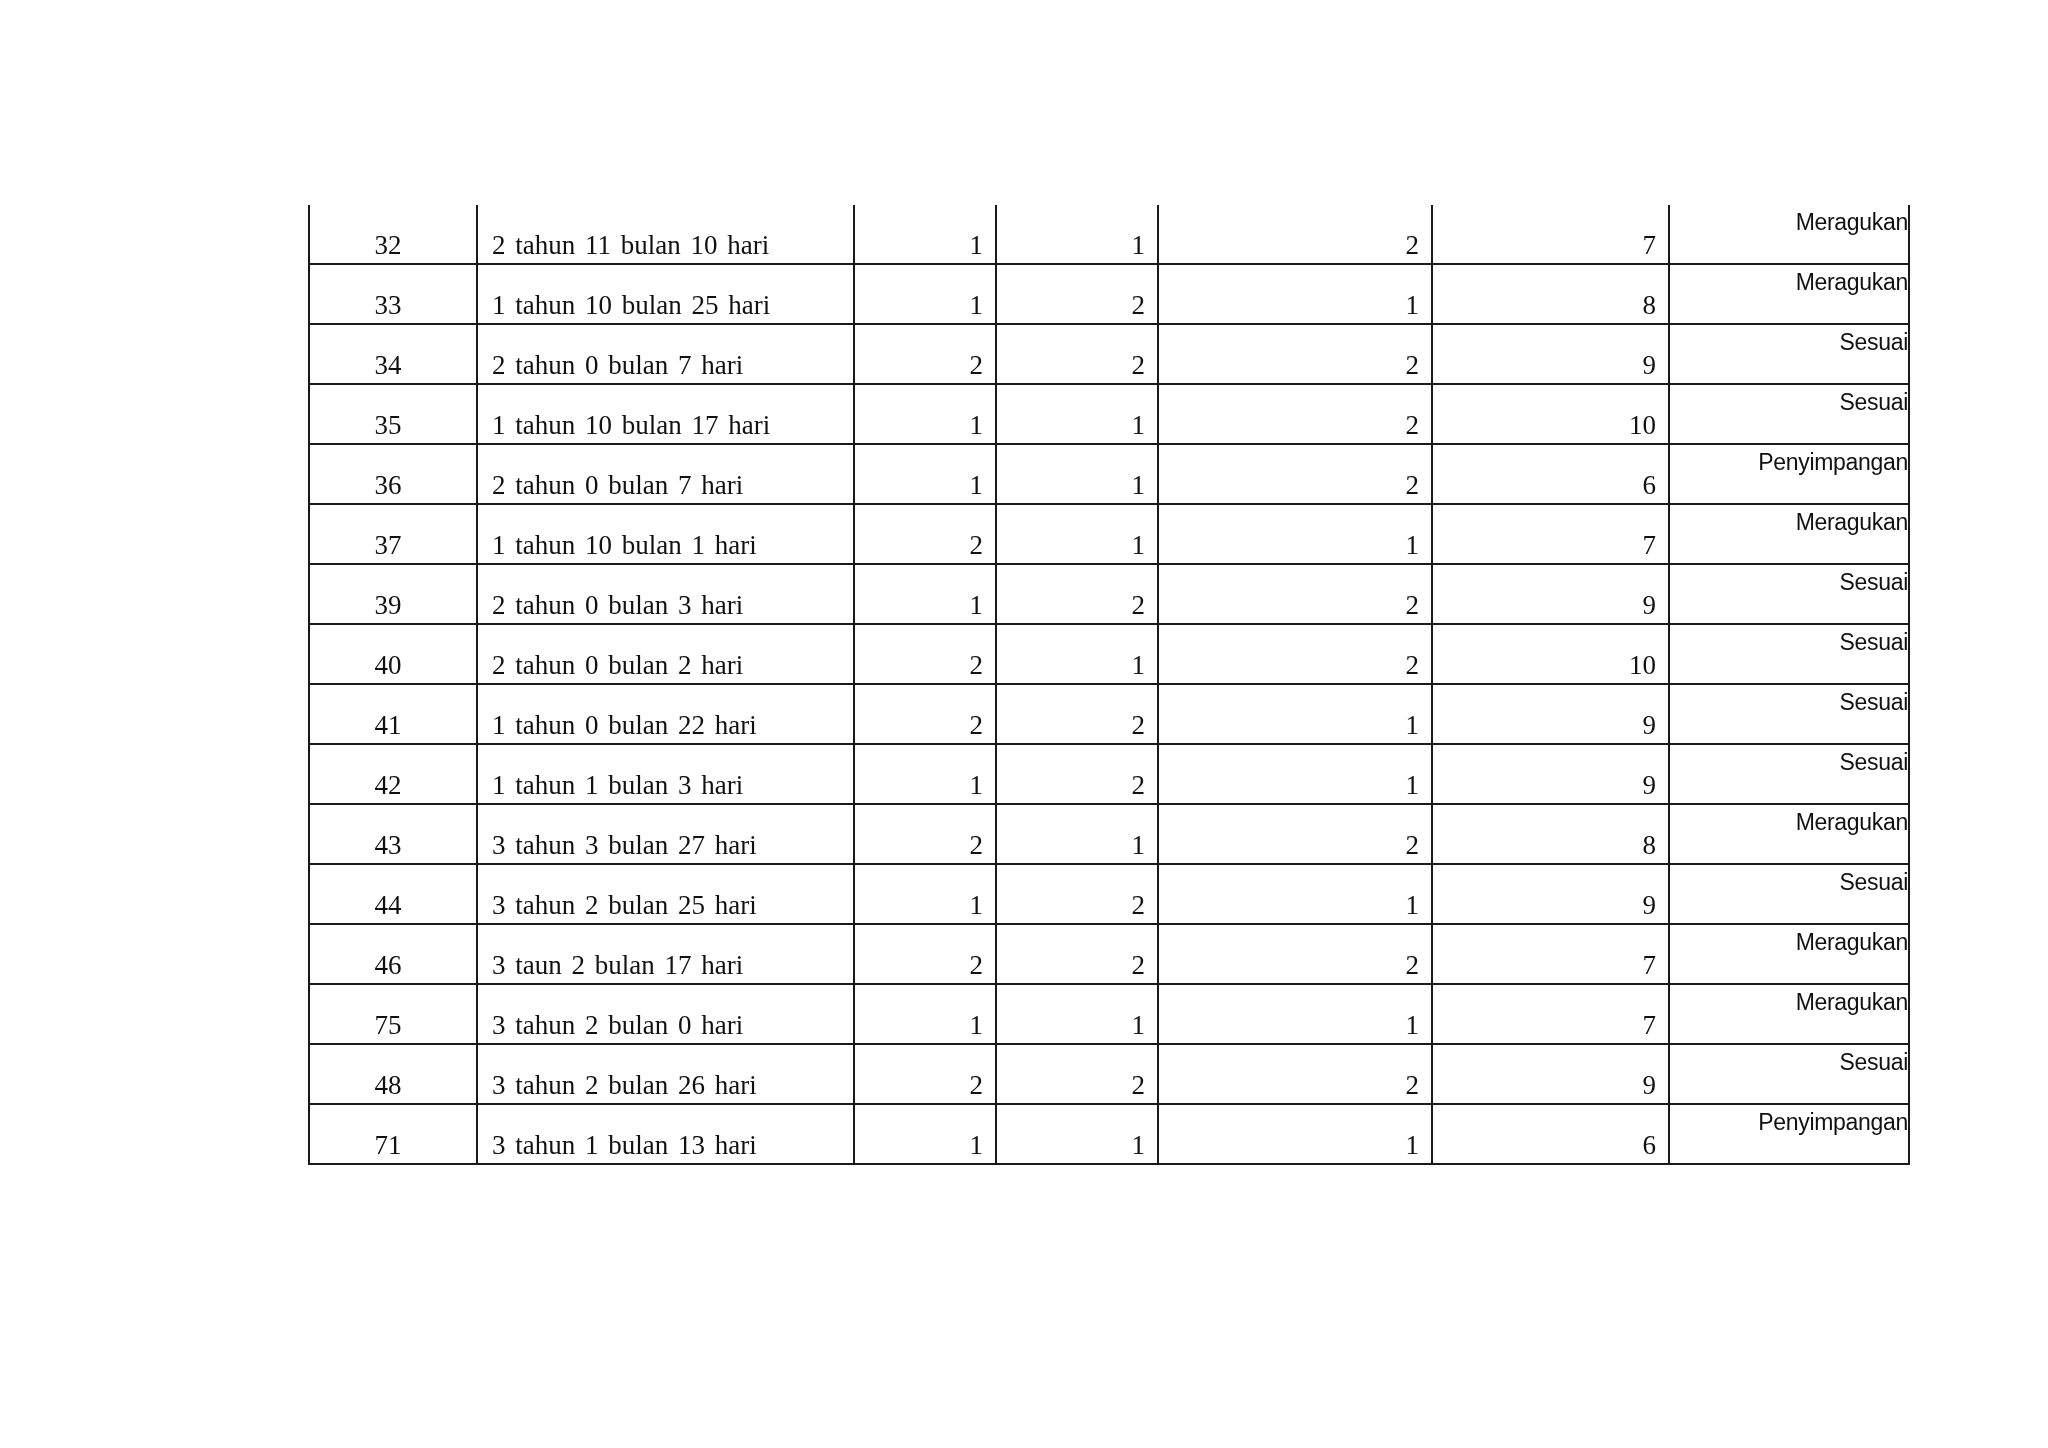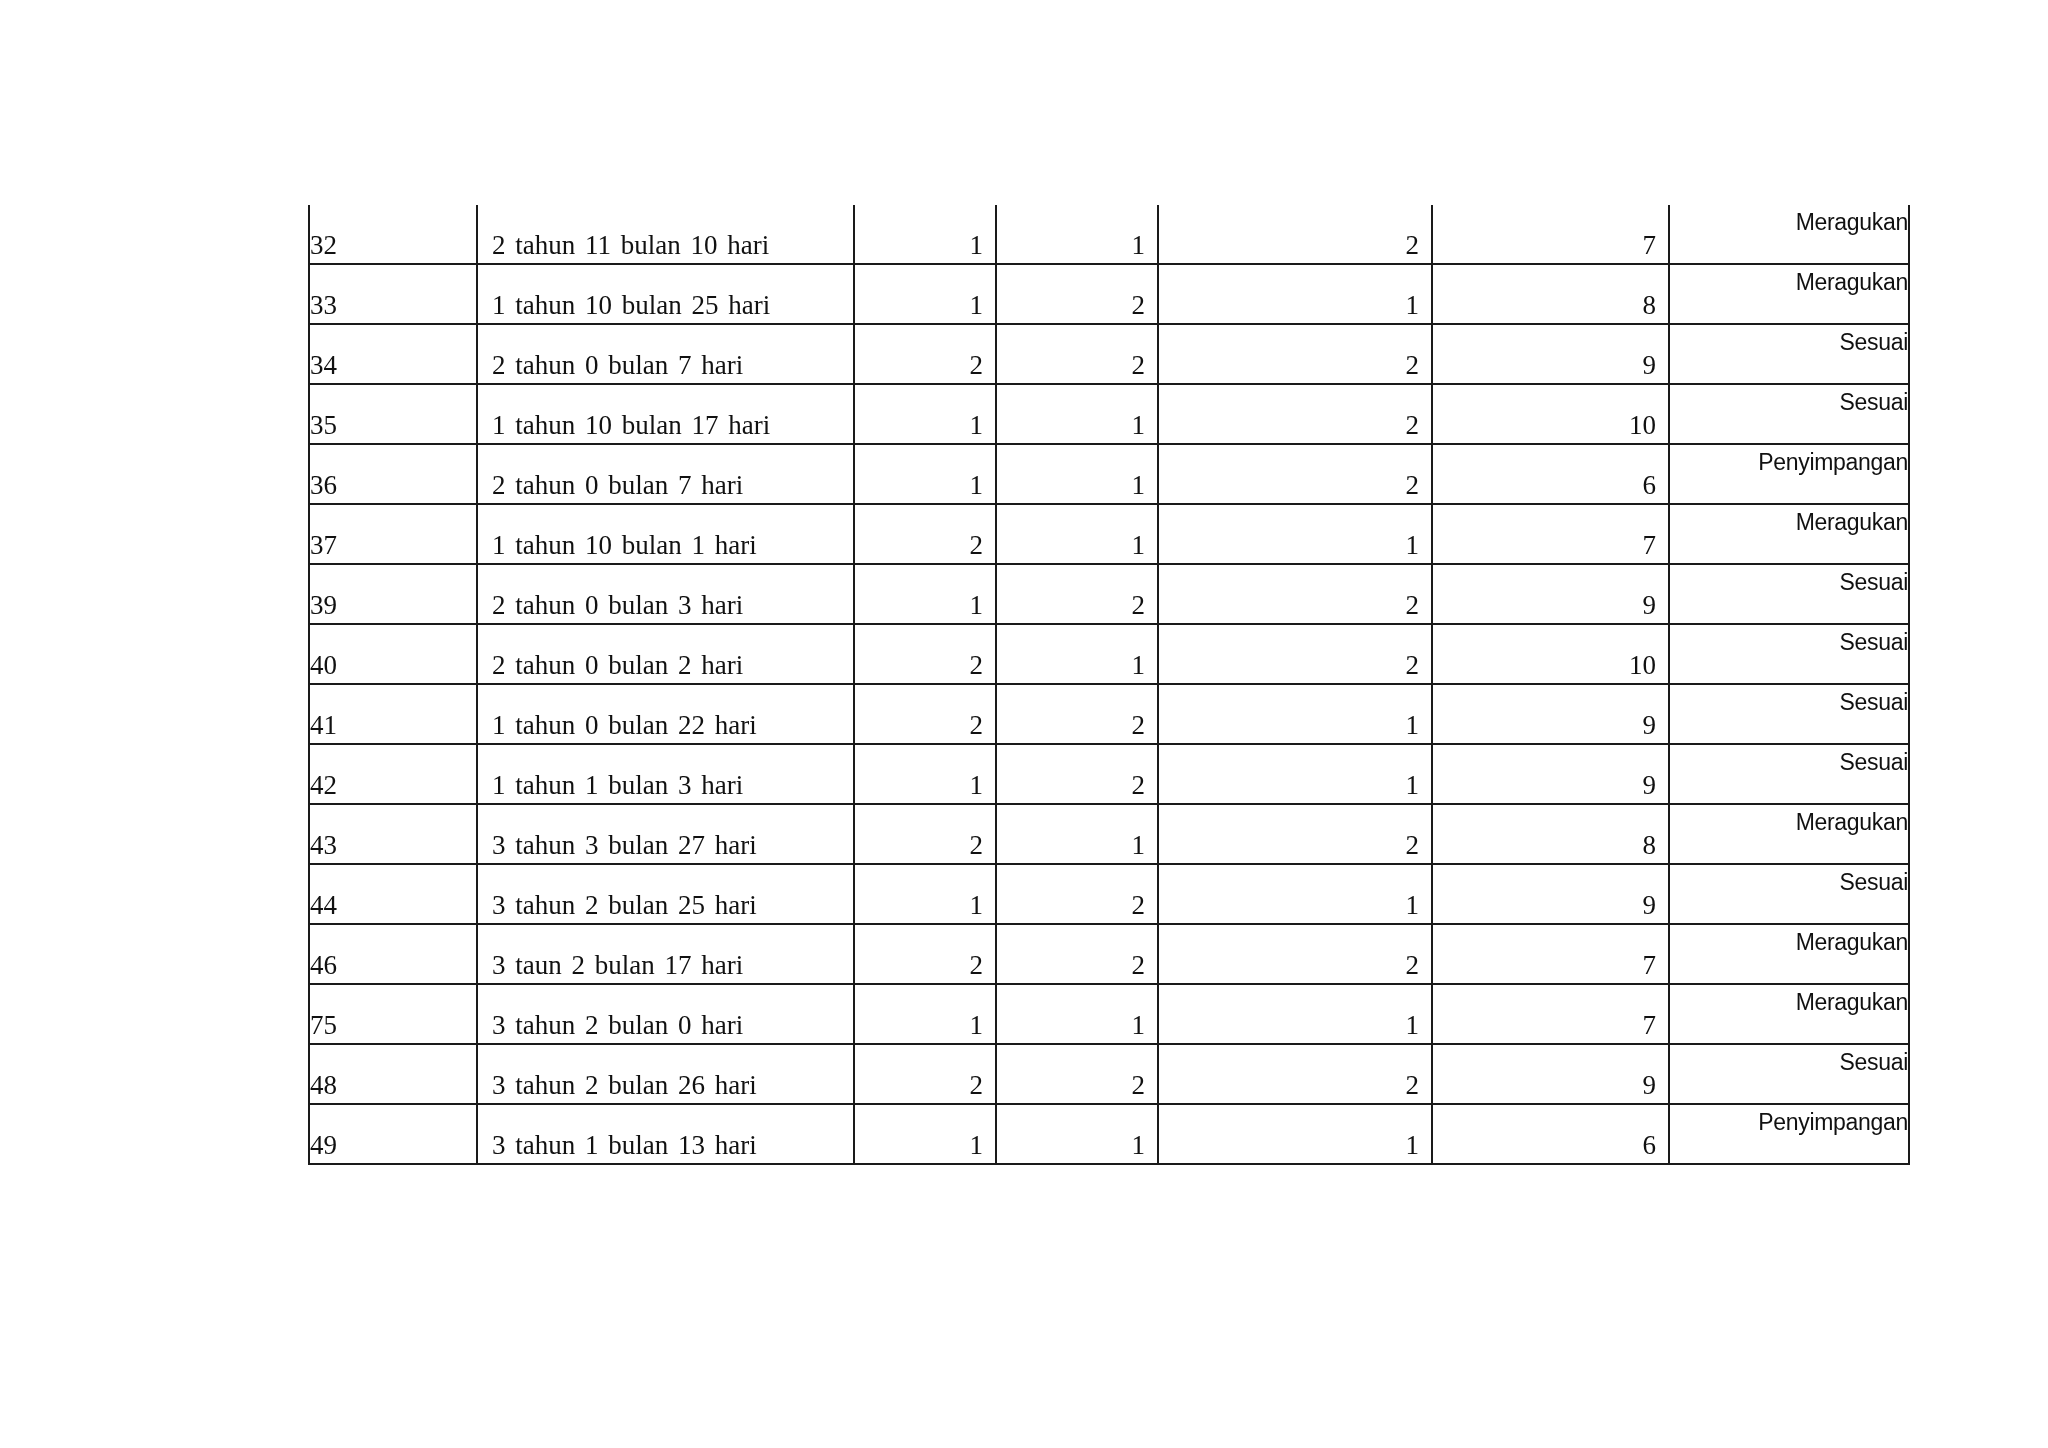--- a/index.html
+++ b/index.html
@@ -18,21 +18,21 @@
     padding: 0;
     vertical-align: bottom;
     font-family: "Liberation Serif", serif;
     font-size: 27px;
     color: #111;
     line-height: 1;
     overflow: hidden;
     white-space: nowrap;
   }
   table.data tr:first-child td { border-top: none; }
-  .c-no { width: 156px; text-align: left; padding-right: 10px !important; padding-bottom: 4px !important; }
+  .c-no { width: 156px; text-align: center; padding-right: 10px !important; padding-bottom: 4px !important; }
   .c-age { width: 361px; text-align: left; padding-left: 14px !important; padding-bottom: 4px !important; word-spacing: 3px; }
   .c-n { text-align: right; padding-right: 12px !important; padding-bottom: 4px !important; }
   .c-a { width: 128px; }
   .c-b { width: 148px; }
   .c-c { width: 260px; }
   .c-total { width: 223px; }
   .c-interp {
     width: 225px;
     vertical-align: top !important;
     text-align: right;
@@ -178,21 +178,21 @@
         <tr class="">
         <td class="c-no">48</td>
         <td class="c-age">3 tahun  2 bulan  26 hari</td>
         <td class="c-n c-a">2</td>
         <td class="c-n c-b">2</td>
         <td class="c-n c-c">2</td>
         <td class="c-n c-total">9</td>
         <td class="c-interp">Sesuai</td>
       </tr>
         <tr class="">
-        <td class="c-no">49</td>
+        <td class="c-no">71</td>
         <td class="c-age">3 tahun  1 bulan  13 hari</td>
         <td class="c-n c-a">1</td>
         <td class="c-n c-b">1</td>
         <td class="c-n c-c">1</td>
         <td class="c-n c-total">6</td>
         <td class="c-interp">Penyimpangan</td>
       </tr>
       </tbody>
   </table>
 </div>

